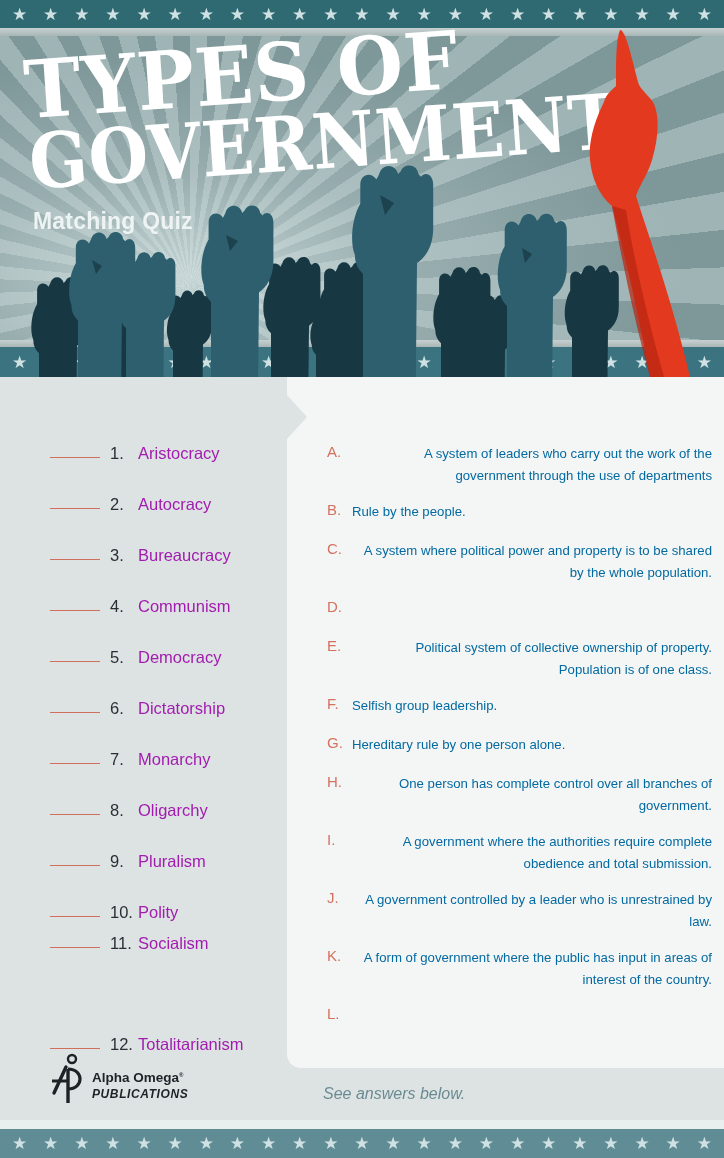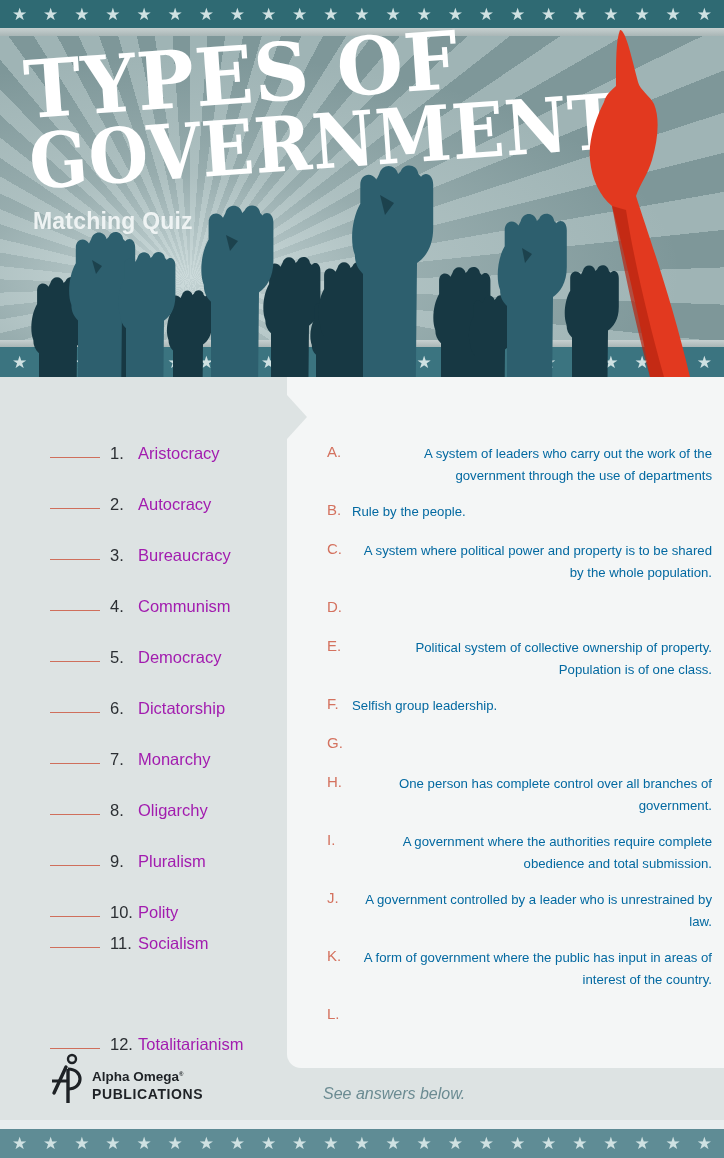--- a/index.html
+++ b/index.html
@@ -51,21 +51,21 @@
   .defs { position: absolute; left: 327px; top: 66px; width: 385px; }
   .def { position: absolute; left: 0; width: 385px; display: flex; }
   .def-letter { color: #d4725f; font-size: 15px; width: 25px; flex: none; line-height: 18px; }
   .def-text { font-size: 13.2px; color: #0369a1; line-height: 22px; text-align: right; }
 
   .logo { position: absolute; left: 50px; top: 676px; display: flex; align-items: center; }
   .logo svg { width: 38px; height: 52px; }
   .logo-text { margin-left: 4px; margin-top: 12px; }
   .logo-name { font-size: 13.5px; font-weight: bold; color: #1e2226; display: block; }
   .logo-name sup { font-size: 6px; }
-  .logo-pub { font-size: 14px; font-weight: bold; letter-spacing: 0.6px; color: #1e2226; display: block; margin-top: 2px; }
+  .logo-pub { font-size: 12px; font-weight: bold; letter-spacing: 0.6px; color: #1e2226; display: block; margin-top: 2px; font-style: italic; }
 
   .answers-note { position: absolute; left: 323px; top: 708px; font-size: 16px; color: #6b8b92; font-style: italic; }
 
   .footer { position: absolute; left: 0; top: 1120px; width: 724px; height: 38px; }
   .footer .light { position: absolute; left: 0; top: 0; width: 724px; height: 9px; background: #e9eeee; }
   .footer .star-band { top: 9px; height: 29px; background: #5f8c95; }
 </style>
 </head>
 <body>
 
@@ -255,20 +255,21 @@
       <div class="def" style="top: 194px;">
         <span class="def-letter">E.</span>
         <span class="def-text">Political system of collective ownership of property. Population is of one class.</span>
       </div>
       <div class="def" style="top: 252px;">
         <span class="def-letter">F.</span>
         <span class="def-text">Selfish group leadership.</span>
       </div>
       <div class="def" style="top: 291px;">
         <span class="def-letter">G.</span>
+        <span class="def-text">Hereditary rule by one person alone.</span>
       </div>
       <div class="def" style="top: 330px;">
         <span class="def-letter">H.</span>
         <span class="def-text">One person has complete control over all branches of government.</span>
       </div>
       <div class="def" style="top: 388px;">
         <span class="def-letter">I.</span>
         <span class="def-text">A government where the authorities require complete obedience and total submission.</span>
       </div>
       <div class="def" style="top: 446px;">

